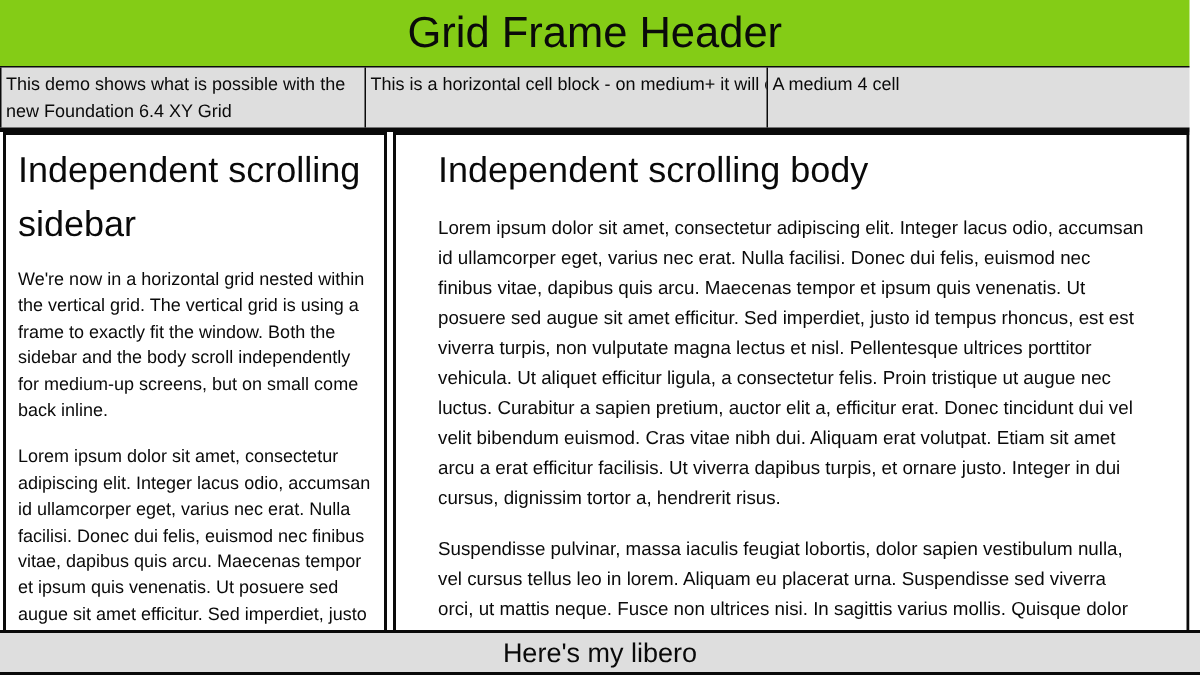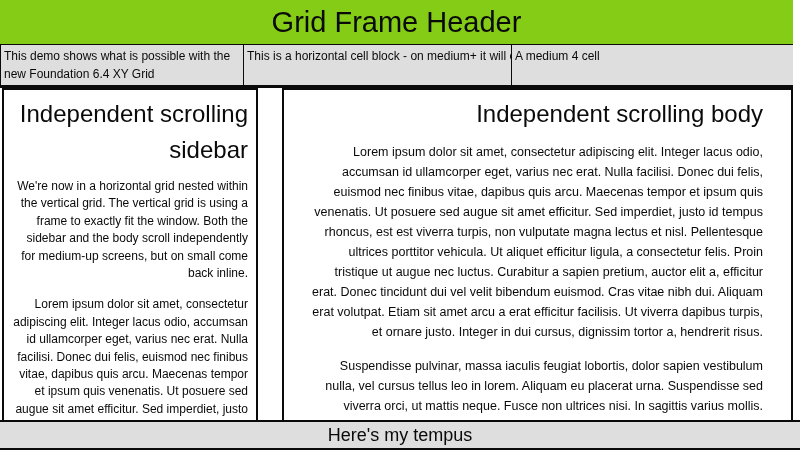--- a/index.html
+++ b/index.html
@@ -40,25 +40,24 @@
     border-right: 1px solid #0a0a0a;
     overflow: hidden;
   }
   .cell-1 { width: 244px; border-left: 1px solid #0a0a0a; }
   .cell-2 { width: 268px; white-space: nowrap; }
   .cell-3 { flex: 1; border-right: none; }
 
   
   .main {
     flex: 1;
-    display: flex; gap: 24px;
+    display: flex; gap: 4px;
     margin-left: 2px; margin-right: 7px;
     overflow: hidden;
     min-height: 0;
-    text-align: right;
   }
   .panel {
     box-sizing: border-box;
     border: 2px solid #0a0a0a;
     border-bottom: none;
     background: #fff;
     overflow: hidden;
   }
   .sidebar { flex: none; width: 256px; padding: 0 8px; }
   .content { flex: 1; padding: 0 28px; }
@@ -109,16 +108,16 @@
     <div class="panel content">
       <h2>Independent scrolling body</h2>
       <p>Lorem ipsum dolor sit amet, consectetur adipiscing elit. Integer lacus odio, accumsan id ullamcorper eget, varius nec erat. Nulla facilisi. Donec dui felis, euismod nec finibus vitae, dapibus quis arcu. Maecenas tempor et ipsum quis venenatis. Ut posuere sed augue sit amet efficitur. Sed imperdiet, justo id tempus rhoncus, est est viverra turpis, non vulputate magna lectus et nisl. Pellentesque ultrices porttitor vehicula. Ut aliquet efficitur ligula, a consectetur felis. Proin tristique ut augue nec luctus. Curabitur a sapien pretium, auctor elit a, efficitur erat. Donec tincidunt dui vel velit bibendum euismod. Cras vitae nibh dui. Aliquam erat volutpat. Etiam sit amet arcu a erat efficitur facilisis. Ut viverra dapibus turpis, et ornare justo. Integer in dui cursus, dignissim tortor a, hendrerit risus.</p>
       <p>Suspendisse pulvinar, massa iaculis feugiat lobortis, dolor sapien vestibulum nulla, vel cursus tellus leo in lorem. Aliquam eu placerat urna. Suspendisse sed viverra orci, ut mattis neque. Fusce non ultrices nisi. In sagittis varius mollis. Quisque dolor quam, consectetur eu lacinia ac, ullamcorper vel arcu. Nullam mattis imperdiet nulla sed ornare. Praesent tristique, est id eleifend vestibulum, neque nibh condimentum ex, nec lobortis purus justo a libero. Phasellus id ex ac nunc hendrerit hendrerit. Nullam urna ipsum, rutrum at fringilla vel, venenatis non purus. Maecenas egestas ex vitae venenatis molestie. Ut et odio egestas, accumsan neque et, viverra nisl. Sed faucibus nec nulla sed imperdiet. Fusce quis sem ac urna semper tempor a id elit. Nulla fringilla vitae sapien a vehicula.</p>
 
     </div>
 
   </div>
 
   <div class="gf-footer">
-    <h3>Here's my tempus</h3>
+    <h3>Here's my libero</h3>
   </div>
 
 </div>
 
 </body></html>

